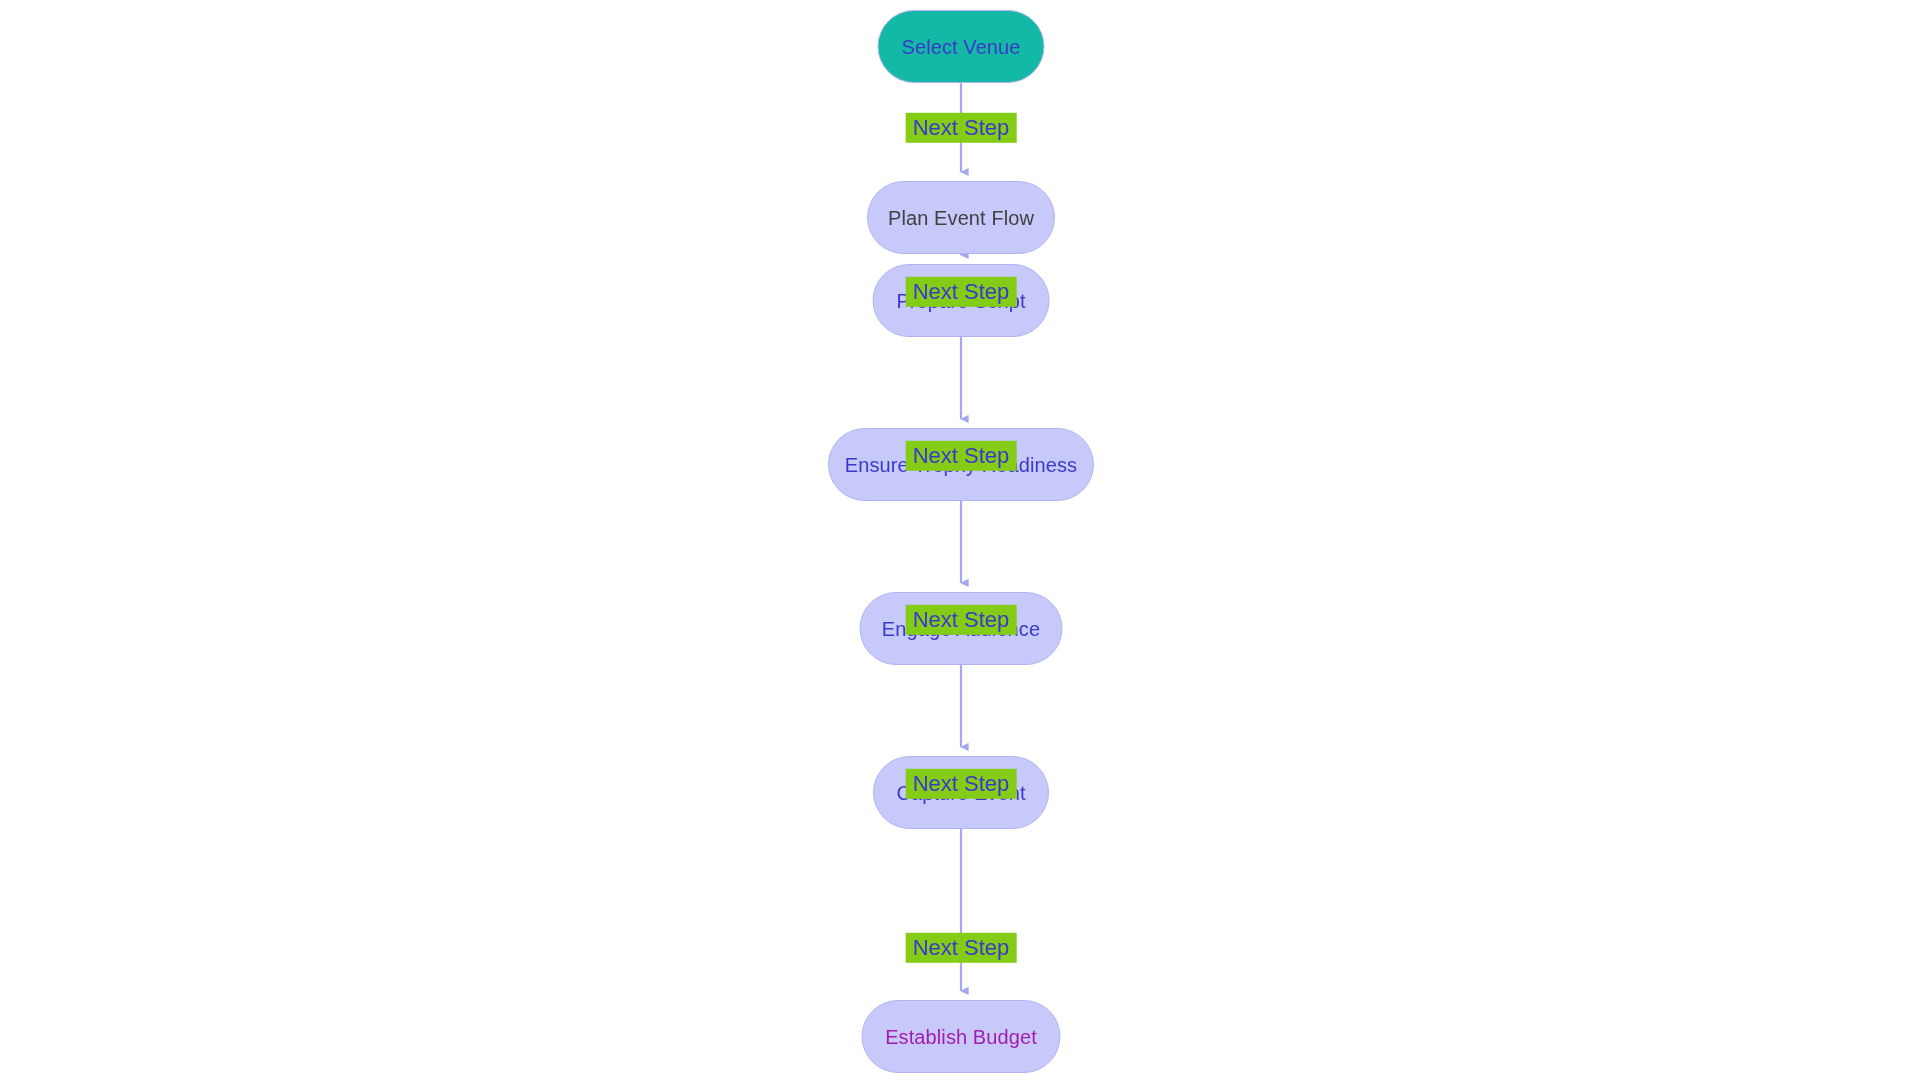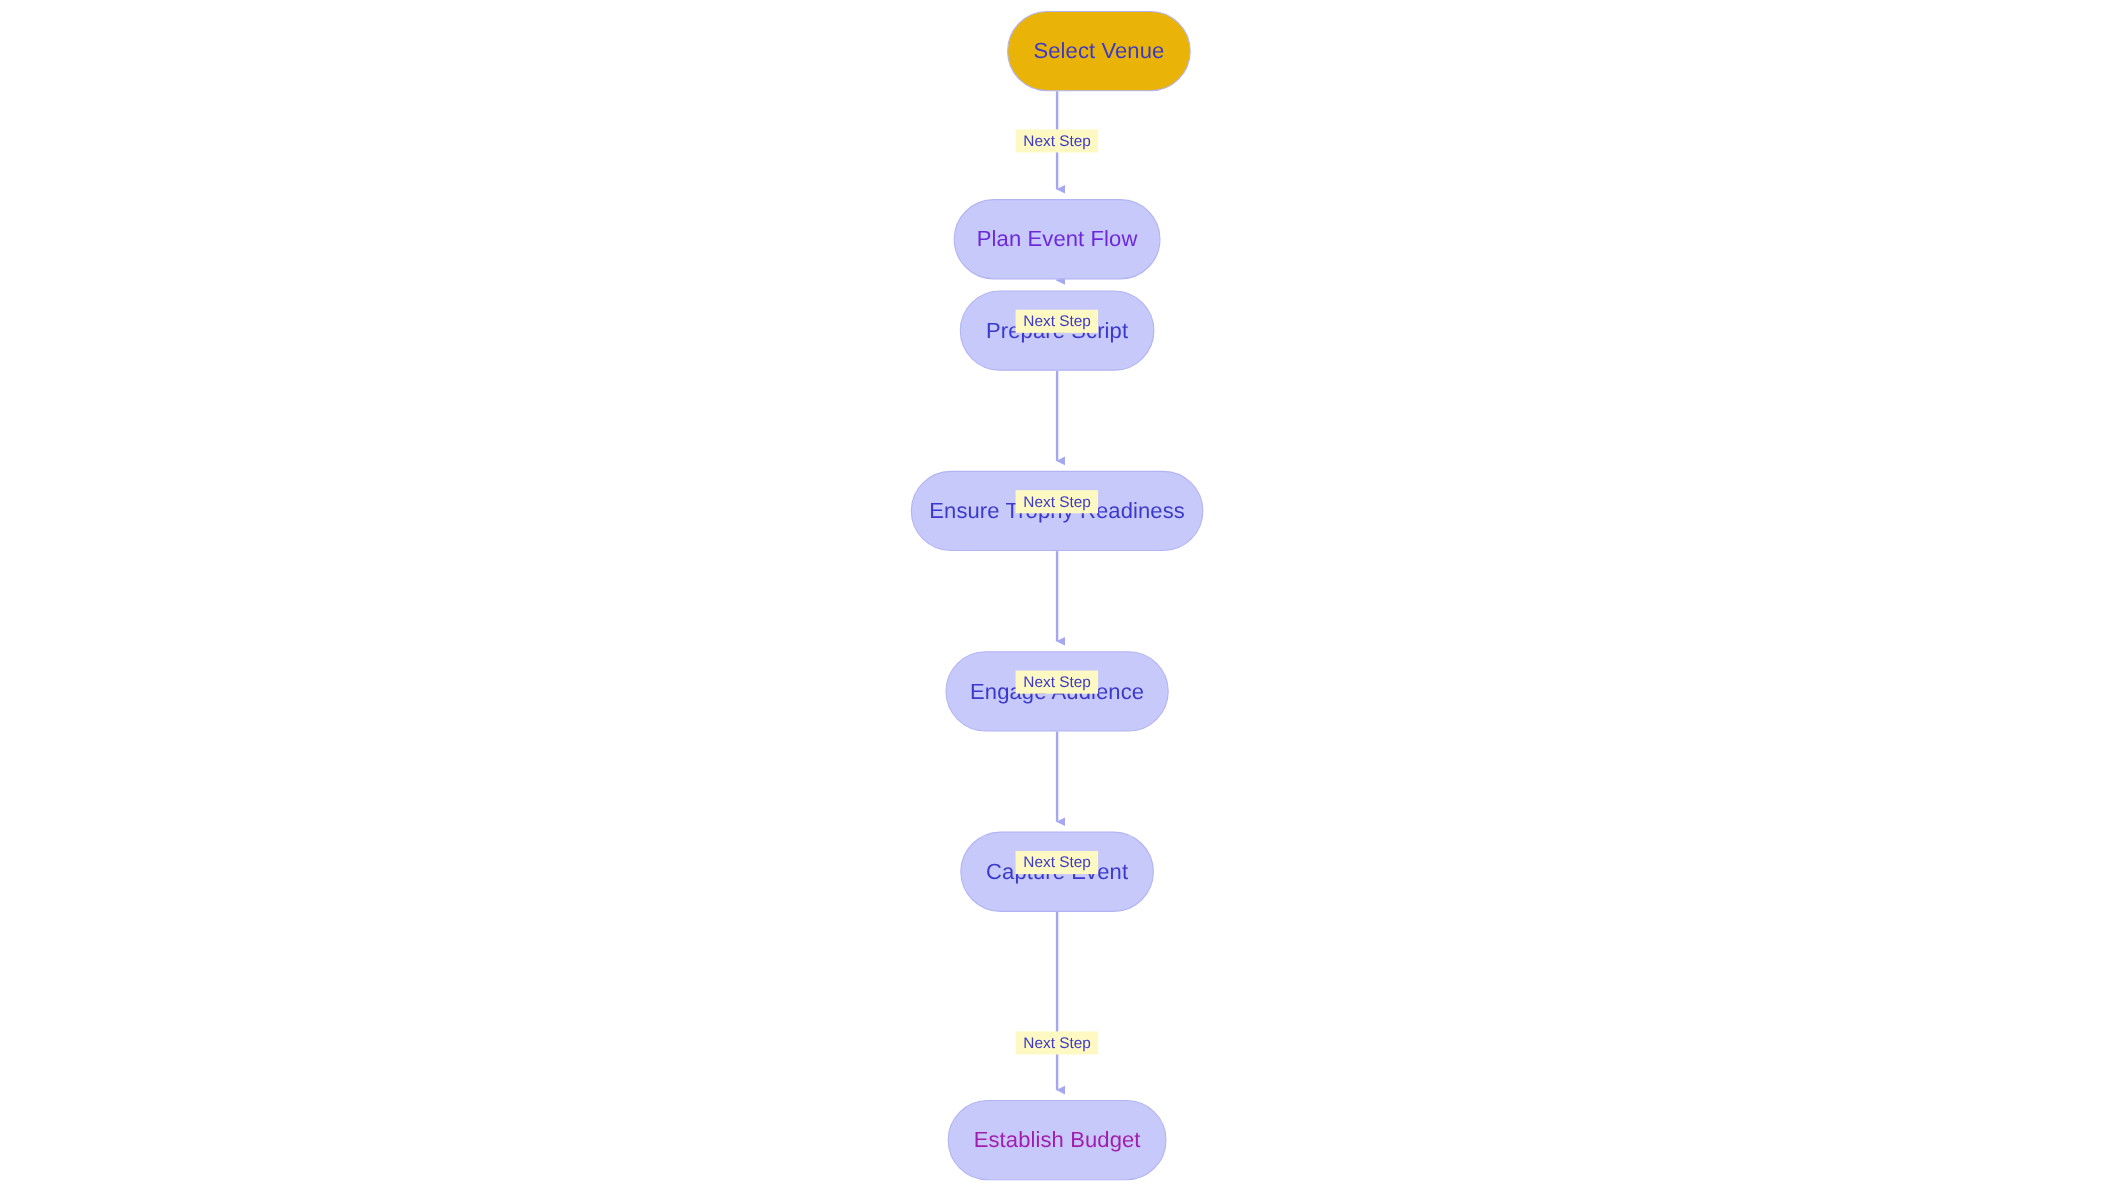--- a/index.html
+++ b/index.html
@@ -58,23 +58,23 @@
     font-size: 20px;
     font-family: "Liberation Sans", sans-serif;
     color: #3b39c9;
     letter-spacing: 0.1px;
     line-height: 1;
   }
 
   .edge-label {
     position: absolute;
     transform: translate(-50%, -50%);
-    background: #fef9c3;
+    background: #84cc16;
     padding: 2px 7px;
-    font-size: 14px;
+    font-size: 22px;
     font-family: "Liberation Sans", sans-serif;
     color: #3b39c9;
     white-space: nowrap;
     line-height: 1.2;
   }
 </style>
 </head>
 <body>
 
 <div id="flow-canvas">
@@ -89,25 +89,25 @@
         <line x1="961" y1="83" x2="961" y2="172" marker-end="url(#arrowhead)" stroke="#a5a8f0"></line>
         <line x1="961" y1="254" x2="961" y2="255" marker-end="url(#arrowhead)" stroke="#a5a8f0"></line>
         <line x1="961" y1="337" x2="961" y2="419" marker-end="url(#arrowhead)" stroke="#a5a8f0"></line>
         <line x1="961" y1="501" x2="961" y2="583" marker-end="url(#arrowhead)" stroke="#a5a8f0"></line>
         <line x1="961" y1="665" x2="961" y2="747" marker-end="url(#arrowhead)" stroke="#a5a8f0"></line>
         <line x1="961" y1="829" x2="961" y2="991" marker-end="url(#arrowhead)" stroke="#a5a8f0"></line>
       </g>
   </svg>
 
   <div class="chain" id="node-layer">
-      <div class="node" style="left: 999px; top: 10px; width: 167px; background: #eab308; border-color: rgb(178, 180, 242);">
+      <div class="node" style="left: 961px; top: 10px; width: 167px; background: #14b8a6; border-color: rgb(178, 180, 242);">
         <span class="node-label" style="color: rgb(59, 57, 201);">Select Venue</span>
       </div>
       <div class="node" style="left: 961px; top: 181px; width: 188px; background: rgb(199, 201, 251); border-color: rgb(178, 180, 242);">
-        <span class="node-label" style="color: #6d28d9;">Plan Event Flow</span>
+        <span class="node-label" style="color: #404040;">Plan Event Flow</span>
       </div>
       <div class="node" style="left: 961px; top: 264px; width: 177px; background: rgb(199, 201, 251); border-color: rgb(178, 180, 242);">
         <span class="node-label" style="color: rgb(59, 57, 201);">Prepare Script</span>
       </div>
       <div class="node" style="left: 961px; top: 428px; width: 266px; background: rgb(199, 201, 251); border-color: rgb(178, 180, 242);">
         <span class="node-label" style="color: rgb(59, 57, 201);">Ensure Trophy Readiness</span>
       </div>
       <div class="node" style="left: 961px; top: 592px; width: 203px; background: rgb(199, 201, 251); border-color: rgb(178, 180, 242);">
         <span class="node-label" style="color: rgb(59, 57, 201);">Engage Audience</span>
       </div>

